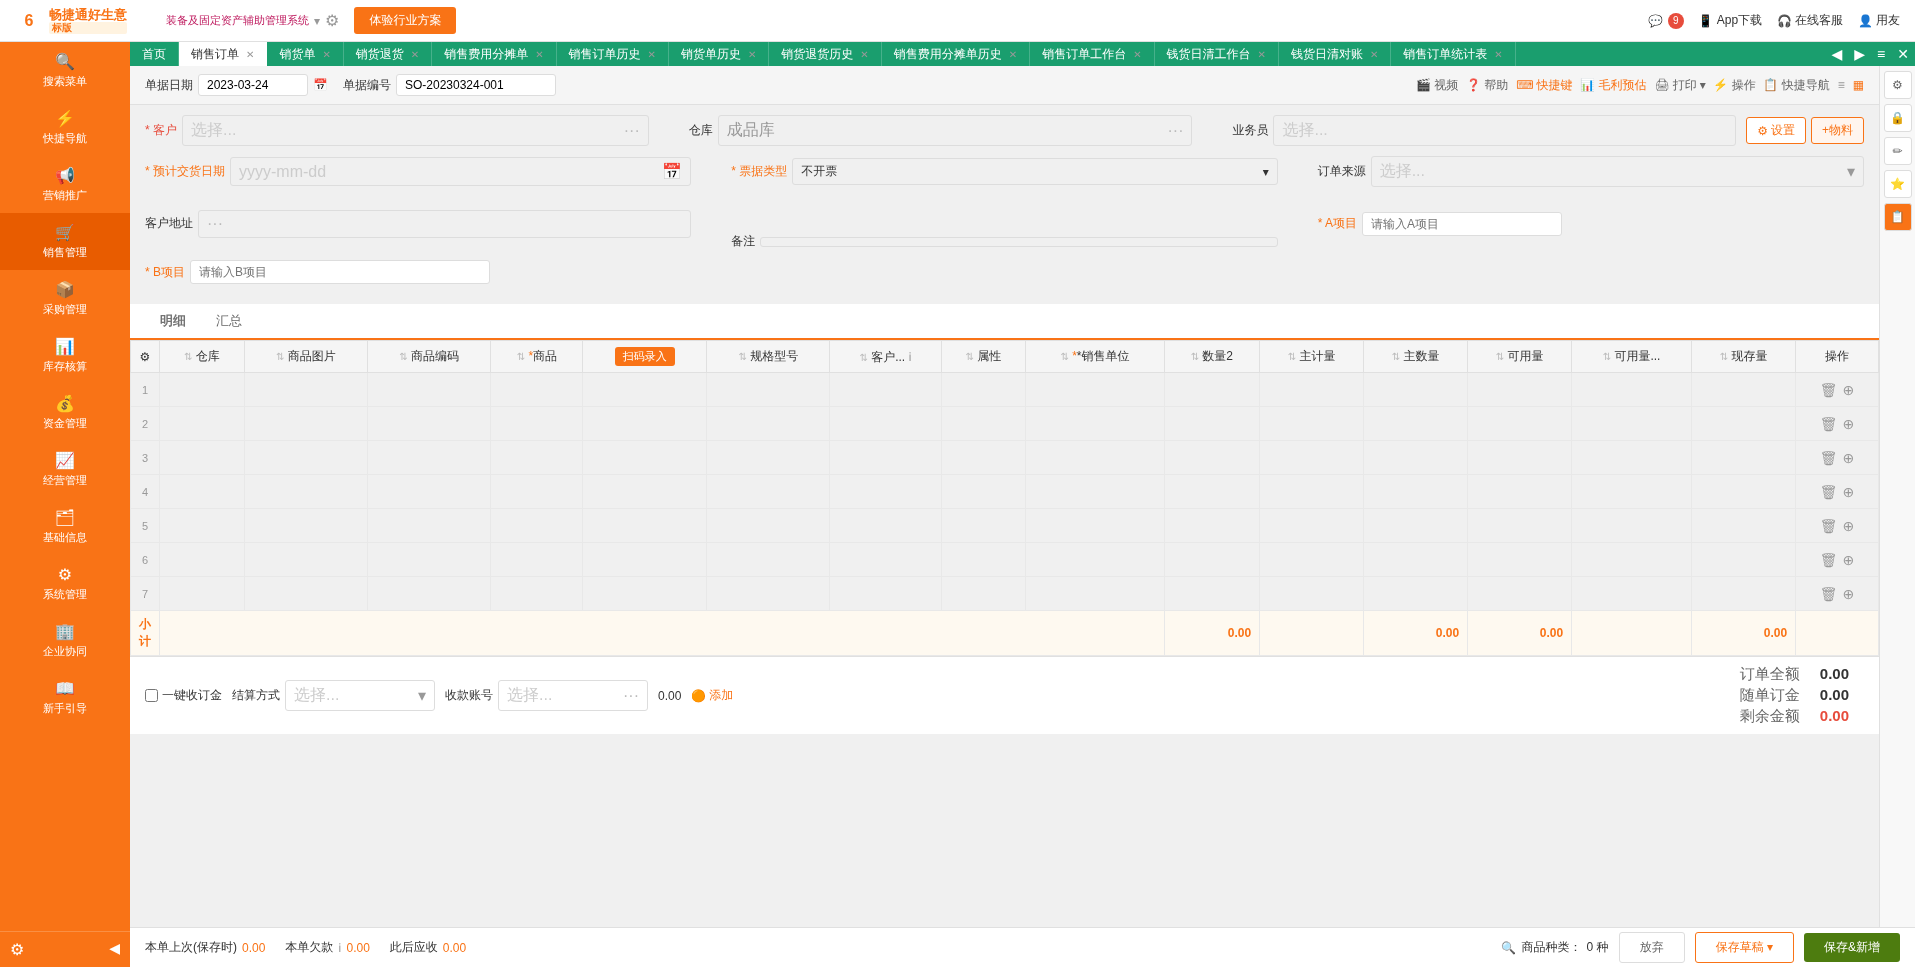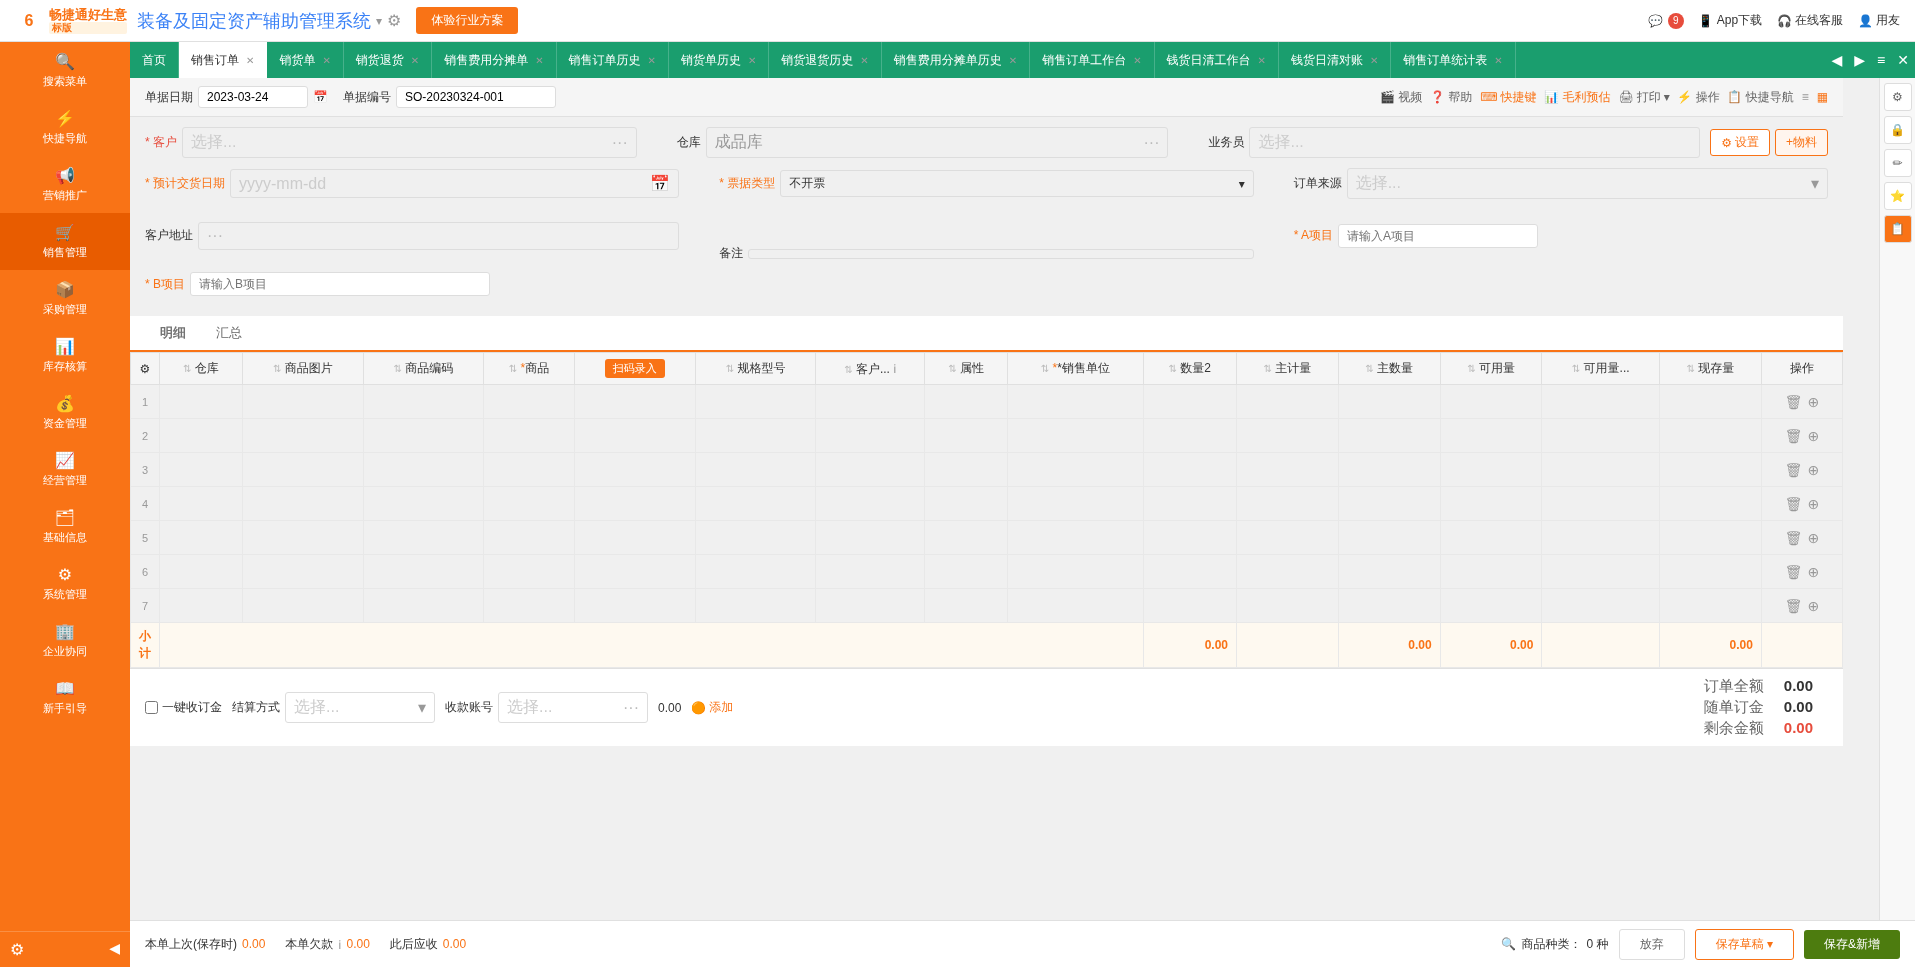--- a/index.html
+++ b/index.html
@@ -4,21 +4,21 @@
   <style>
     * { box-sizing: border-box; margin: 0; padding: 0; }
     body { font-family: 'Microsoft YaHei', Arial, sans-serif; font-size: 12px; color: #333; background: #f0f0f0; overflow: hidden; }
 
     
     .app-container { display: flex; flex-direction: column; height: 967px; width: 1915px; }
     .top-bar { height: 40px; background: #ff8c00; display: flex; align-items: center; padding: 0 10px; flex-shrink: 0; }
     .main-area { display: flex; flex: 1; overflow: hidden; }
     .sidebar { width: 130px; background: #f97316; flex-shrink: 0; display: flex; flex-direction: column; }
     .content-area { flex: 1; display: flex; flex-direction: column; overflow: hidden; }
-    .tab-bar { height: 36px; background: #1a9e6e; display: flex; align-items: center; flex-shrink: 0; overflow: hidden; }
+    .tab-bar { height: 24px; background: #1a9e6e; display: flex; align-items: center; flex-shrink: 0; overflow: hidden; }
 
     
     .top-bar-logo { display: flex; align-items: center; color: #fff; font-weight: bold; font-size: 13px; margin-right: 10px; }
     .top-bar-logo .logo-icon { width: 28px; height: 28px; background: #fff; border-radius: 50%; display: flex; align-items: center; justify-content: center; margin-right: 6px; }
     .top-bar-logo .logo-icon span { color: #f97316; font-weight: bold; font-size: 14px; }
     .sidebar-item { display: flex; flex-direction: column; align-items: center; padding: 10px 5px; cursor: pointer; color: #fff; font-size: 11px; gap: 3px; }
     .sidebar-item.active { background: #e85c00; }
     .sidebar-icon { font-size: 16px; }
 
     
@@ -65,21 +65,21 @@
     .th-sort-icon { color: #bbb; font-size: 10px; }
 
     
     .footer-form { padding: 8px 15px; border-top: 1px solid #e0e0e0; display: flex; align-items: center; gap: 10px; background: #fff; }
     .checkbox-label { display: flex; align-items: center; gap: 4px; cursor: pointer; }
     .footer-field { display: flex; align-items: center; gap: 5px; }
     .footer-amount { color: #333; font-size: 12px; }
     .add-link { color: #f97316; cursor: pointer; display: flex; align-items: center; gap: 3px; }
 
     
-    .bottom-bar { height: 47px; background: #fff; border-top: 1px solid #e0e0e0; display: flex; align-items: center; padding: 0 15px; gap: 20px; font-size: 12px; flex-shrink: 0; }
+    .bottom-bar { height: 40px; background: #fff; border-top: 1px solid #e0e0e0; display: flex; align-items: center; padding: 0 15px; gap: 20px; font-size: 12px; flex-shrink: 0; }
     .bottom-info { color: #333; display: flex; align-items: center; gap: 5px; }
     .btn-discard { border: 1px solid #ddd; background: #fff; color: #666; padding: 6px 20px; border-radius: 3px; cursor: pointer; font-size: 12px; }
     .btn-save-draft { border: 1px solid #f97316; background: #fff; color: #f97316; padding: 6px 20px; border-radius: 3px; cursor: pointer; font-size: 12px; }
     .btn-save-new { background: #4d7c0f; color: #fff; border: none; padding: 6px 20px; border-radius: 3px; cursor: pointer; font-size: 12px; }
 
     
     .order-summary { margin-left: auto; display: flex; flex-direction: column; gap: 2px; font-size: 15px; padding-right: 15px; }
     .order-summary-row { display: flex; justify-content: space-between; gap: 20px; }
     .order-summary-label { color: #666; }
     .order-summary-value { color: #333; font-weight: bold; }
@@ -87,41 +87,41 @@
 
     
     .req { color: #e74c3c; }
 
     
     .table-scroll { overflow-x: auto; }
     .table-scroll::-webkit-scrollbar { height: 6px; }
     .table-scroll::-webkit-scrollbar-track { background: #f1f1f1; }
     .table-scroll::-webkit-scrollbar-thumb { background: #ccc; border-radius: 3px; }
 
-    .content-main { display: flex; flex: 1; overflow: hidden; position: relative; gap: 36px; }
+    .content-main { display: flex; flex: 1; overflow: hidden; position: relative; }
     .form-content { flex: 1; overflow-y: auto; overflow-x: hidden; }
 
     .top-bar { height: 42px; background: #ffffff; display: flex; align-items: center; padding: 0 15px; flex-shrink: 0; border-bottom: 1px solid #e0e0e0; }
   </style>
 </head>
 <body>
 
 <div class="app-container">
 
   <div class="top-bar">
     <div class="top-bar-logo">
       <div class="logo-icon">
         <span style="color:#f97316;font-weight:bold;font-size:16px;">6</span>
       </div>
       <div style="display:flex;flex-direction:column;line-height:1.2;">
         <span style="color:#f97316;font-weight:bold;font-size:13px;">畅捷通好生意</span>
         <span style="color:#f97316;font-size:10px;background:#fff3e0;padding:0 3px;border-radius:2px;">标版</span>
       </div>
     </div>
-    <span style="margin-left:0;color:#3b82f6;font-size:18px;">装备及固定资产辅助管理系统</span>
+    <span style="margin-left:29px;color:#be185d;font-size:11px;">装备及固定资产辅助管理系统</span>
     <span style="color:#999;margin-left:5px;">▾</span>
     <span style="color:#999;margin-left:5px;font-size:16px;">⚙</span>
     <button style="background:#f97316;color:#fff;border:none;border-radius:3px;padding:5px 15px;font-size:12px;cursor:pointer;margin-left:15px;">体验行业方案</button>
     <div style="margin-left:auto;display:flex;align-items:center;gap:15px;">
       <div style="display:flex;align-items:center;gap:4px;color:#333;font-size:12px;cursor:pointer;">
         <span>💬</span>
         <span style="background:#e74c3c;color:#fff;border-radius:50%;width:16px;height:16px;font-size:10px;display:flex;align-items:center;justify-content:center;">9</span>
       </div>
       <span style="color:#333;font-size:12px;cursor:pointer;display:flex;align-items:center;gap:3px;">
         <span>📱</span>

